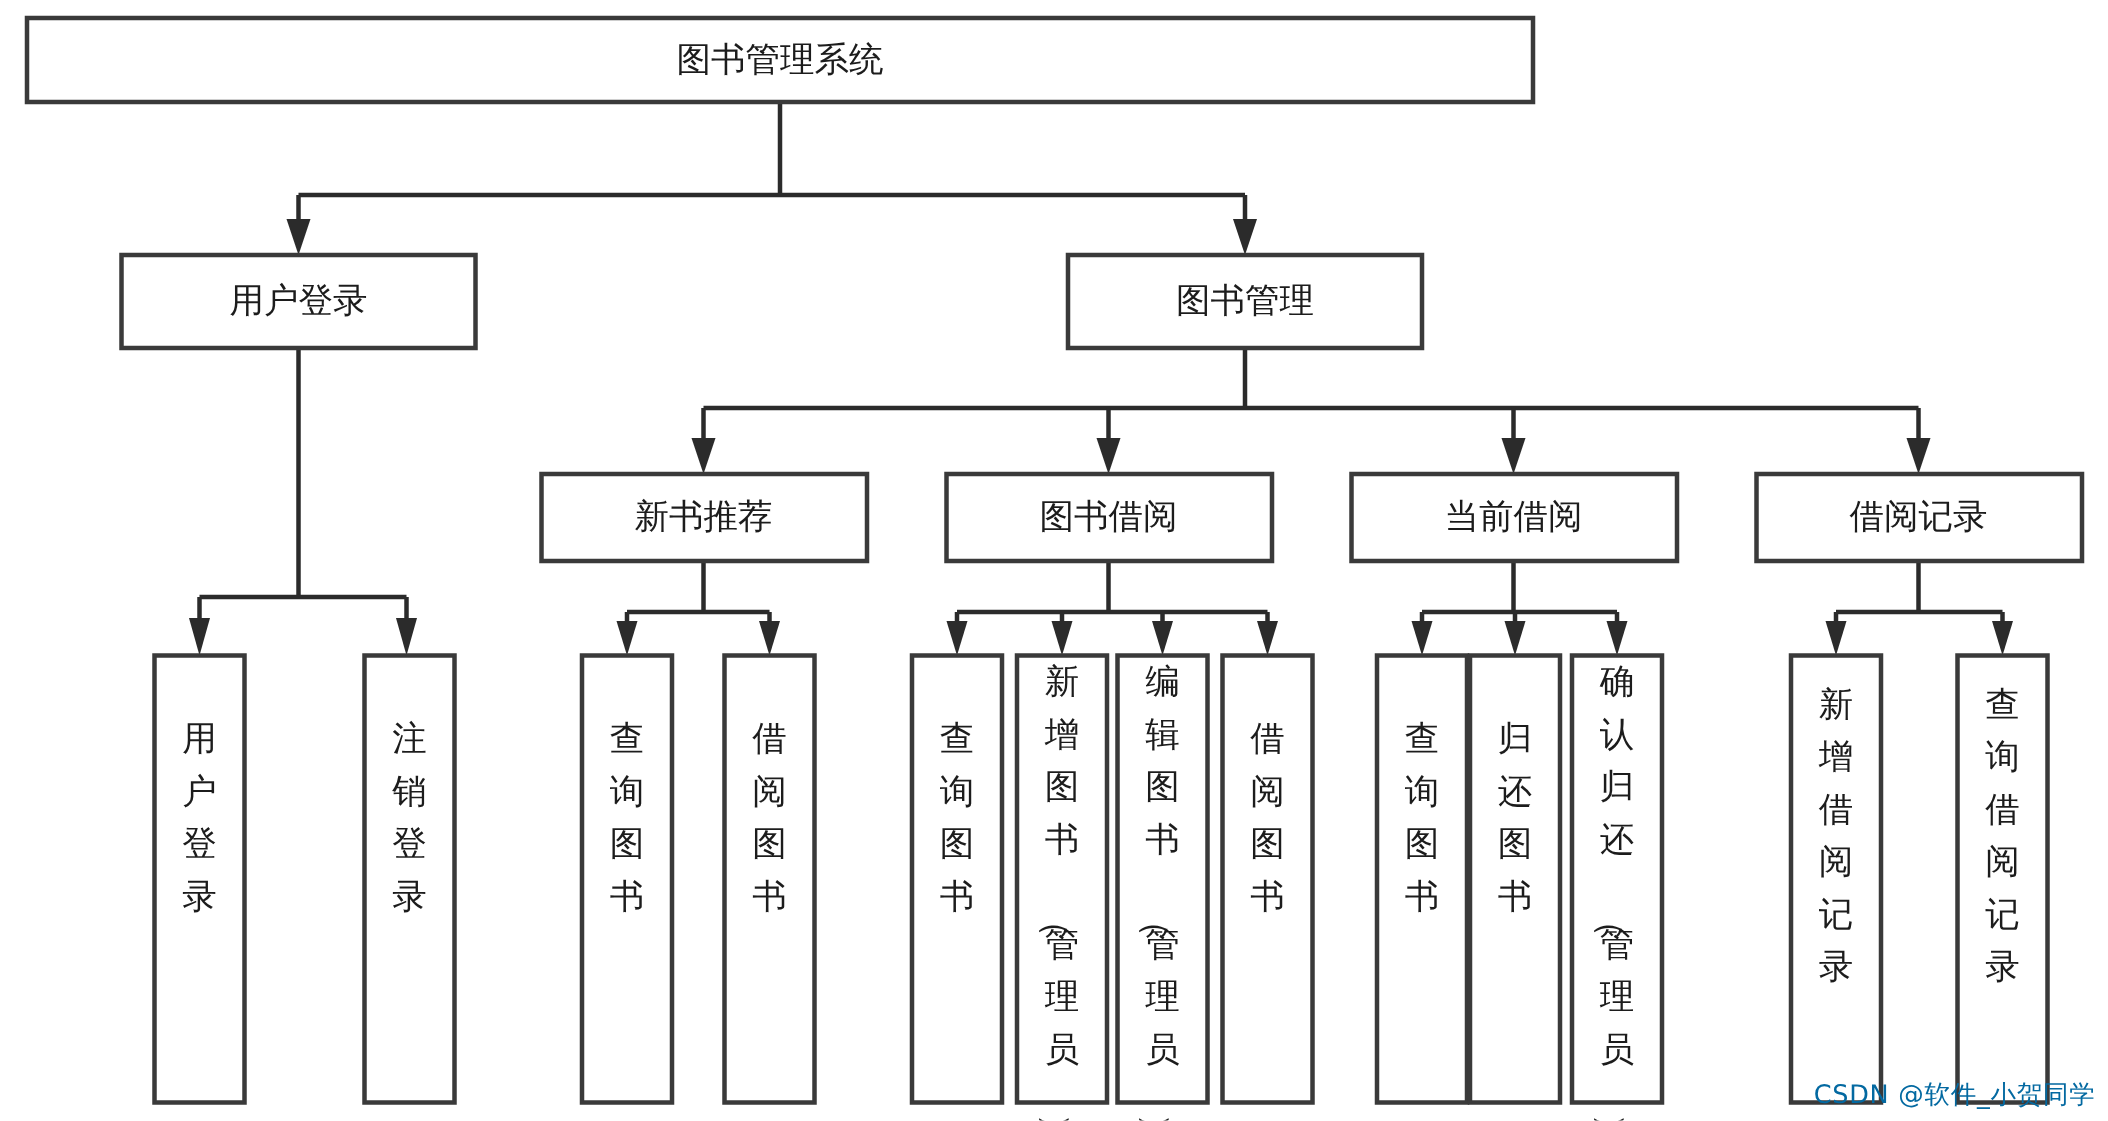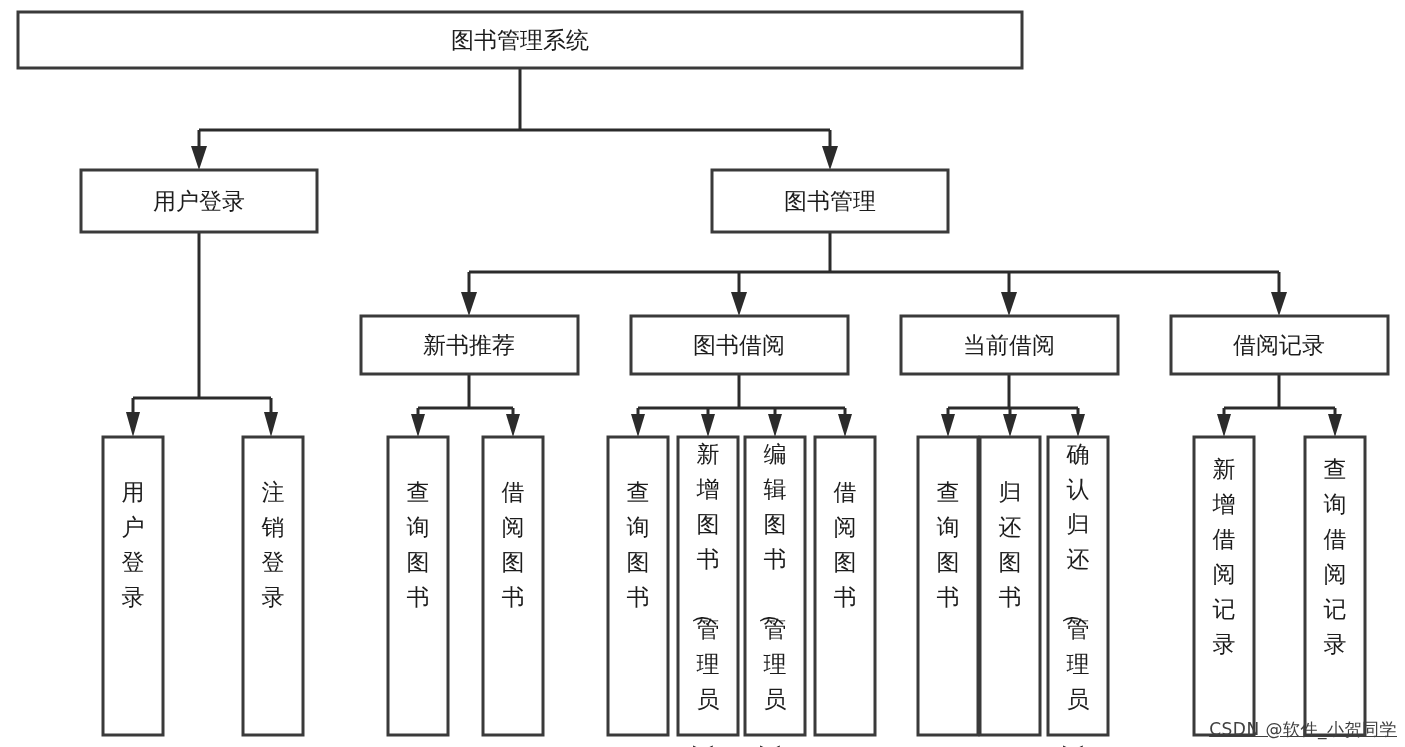--- a/index.html
+++ b/index.html
@@ -53,25 +53,24 @@
     font-family: "DejaVu Sans", "Liberation Sans", sans-serif;
     font-size: 23px;
     text-anchor: middle;
   }
   .watermark-text {
     position: absolute;
     right: 8px;
     bottom: 6px;
     font-family: "DejaVu Sans", "Liberation Sans", sans-serif;
     font-size: 17px;
-    color: #404040;
+    color: #0369a1;
     letter-spacing: 0.5px;
     white-space: nowrap;
     pointer-events: none;
-    text-decoration: underline;
   }
 </style>
 </head>
 <body>
 
 <div id="diagram-root">
 
   <svg class="flow" viewBox="0 0 1405 747" xmlns="http://www.w3.org/2000/svg">
 
     <g>

